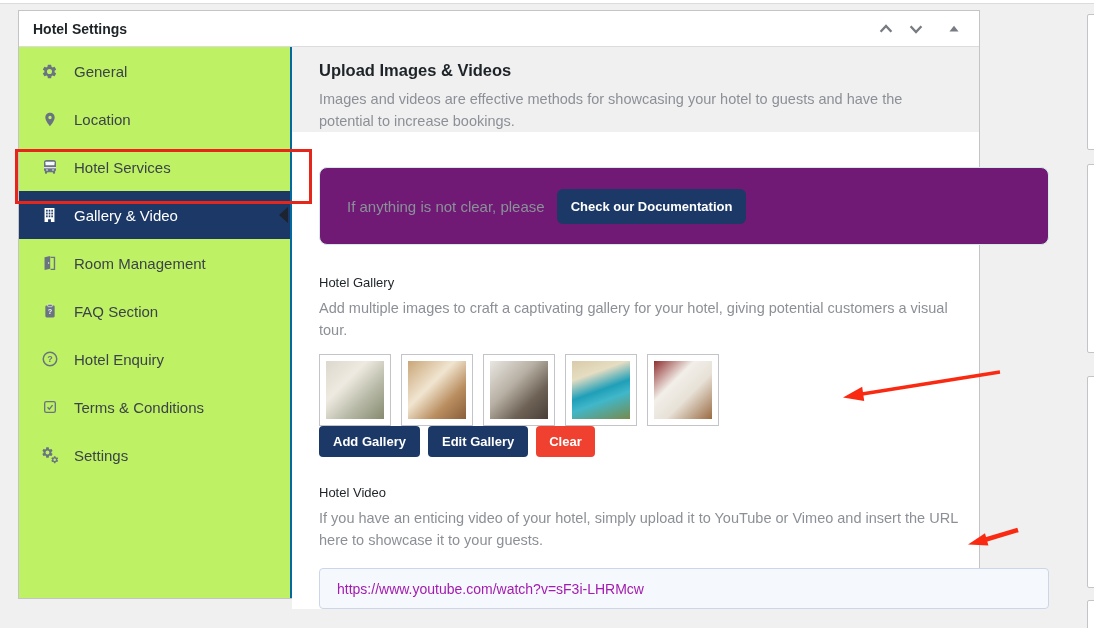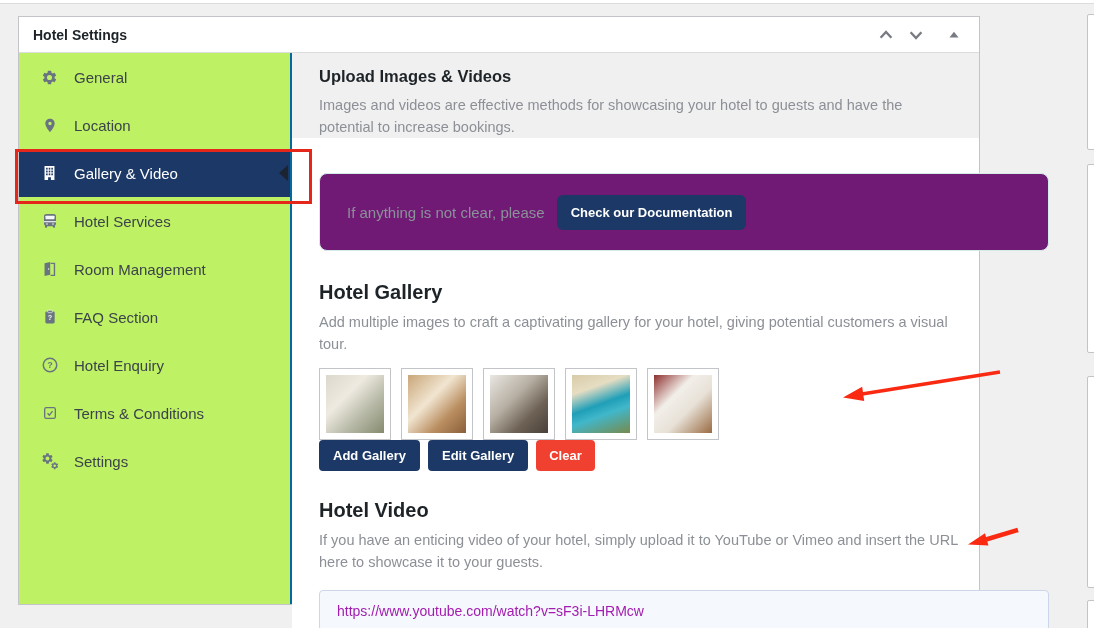--- a/index.html
+++ b/index.html
@@ -2,21 +2,21 @@
 <html><head>
 <meta charset="utf-8">
 <style>
   * { margin:0; padding:0; box-sizing:border-box; }
   html,body { width:1094px; height:628px; }
   body { font-family:"Liberation Sans", sans-serif; background:#f0f0f1; position:relative; overflow:hidden; }
 
   .top-strip { position:absolute; left:0; top:0; width:1094px; height:4px; background:#fff; border-bottom:1px solid #dcdcde; }
 
   
-  .postbox { position:absolute; left:18px; top:16px; width:962px; height:589px; background:#fff; border:1px solid #c3c4c7; }
+  .postbox { position:absolute; left:18px; top:10px; width:962px; height:589px; background:#fff; border:1px solid #c3c4c7; }
   .postbox-header { height:36px; display:flex; align-items:center; justify-content:space-between; padding:0 10px 0 14px; border-bottom:1px solid #dcdcde; background:#fff; }
   .postbox-title { font-size:14px; font-weight:bold; color:#1d2327; }
   .handle-actions { display:flex; align-items:center; }
   .handle-btn { width:30px; height:26px; display:flex; align-items:center; justify-content:center; background:none; border:none; cursor:pointer; }
   .handle-btn.toggle { margin-left:8px; }
 
   .postbox-body { display:flex; height:551px; }
 
   
   .sidebar { width:273px; background:#bef264; border-right:2px solid #0369a1; flex:none; }
@@ -31,21 +31,21 @@
   .content-header { background:#f0f0f1; height:88px; padding:14px 30px 0 27px; }
   .content-header h2 { font-size:16.5px; font-weight:bold; color:#1d2327; margin-bottom:8px; }
   .muted { font-size:14.5px; color:#8c9096; line-height:22px; }
   .content-scroll { flex:1; background:#fff; padding:35px 17px 0 27px; }
 
   .notice-box { width:730px; height:78px; background:#701a75; border:1px solid #d4ebe8; border-radius:8px; display:flex; align-items:center; padding:0 27px; gap:12px; margin-bottom:30px; }
   .notice-text { font-size:15px; color:#8a9199; }
   .btn { border:none; cursor:pointer; color:#fff; font-weight:bold; font-family:"Liberation Sans",sans-serif; border-radius:4px; font-size:13px; }
   .btn-doc { background:#1b3866; padding:10px 14px; border-radius:6px; }
 
-  .section-title { font-size:20px; font-weight:bold; color:#1d2327; margin-bottom:7px; }
+  .section-title { font-size:13px; font-weight:normal; color:#1d2327; margin-bottom:7px; }
   .section-desc { margin-bottom:13px; max-width:720px; }
 
   .thumbs { display:flex; gap:10px; }
   .thumb { width:72px; height:72px; background:#fff; border:1px solid #c3c4c7; padding:6px; cursor:pointer; }
   .thumb-img { width:100%; height:100%; }
 
   .gallery-buttons { display:flex; gap:8px; }
   .btn-navy { background:#1b3866; padding:8px 14px; }
   .btn-red  { background:#f04130; padding:8px 13px; }
 
@@ -104,20 +104,33 @@
         <span>General</span>
       </div>
 
       <div class="sidebar-item">
         <span class="icon">
           <svg width="16" height="17" viewBox="0 0 24 24">
               <path fill="#697480" d="M12 2C8.13 2 5 5.13 5 9c0 5.25 7 13 7 13s7-7.75 7-13c0-3.87-3.13-7-7-7zm0 9.5A2.5 2.5 0 1 1 12 6.5a2.5 2.5 0 0 1 0 5z"></path>
             </svg>
         </span>
         <span>Location</span>
+      </div>
+
+      <div class="sidebar-item">
+        <span class="icon">
+          <svg width="18" height="18" viewBox="0 0 24 24">
+            <path fill="#697480" d="M4 5.5C4 3.6 5.6 2.5 7.5 2.5h9c1.9 0 3.5 1.1 3.5 3v10c0 .9-.5 1.7-1.2 2.1v1.9c0 .8-.7 1.5-1.5 1.5s-1.5-.7-1.5-1.5V19H8.2v.5c0 .8-.7 1.5-1.5 1.5s-1.5-.7-1.5-1.5v-1.9C4.5 17.2 4 16.4 4 15.5v-10z"></path>
+            <rect x="6" y="5" width="12" height="4.6" rx="0.8" fill="#f6f7f7"></rect>
+            <rect x="4" y="12.2" width="16" height="1.5" fill="#f6f7f7"></rect>
+            <circle cx="8" cy="16" r="1.1" fill="#f6f7f7"></circle>
+              <circle cx="16" cy="16" r="1.1" fill="#f6f7f7"></circle>
+          </svg>
+        </span>
+        <span>Hotel Services</span>
       </div>
 
       <div class="sidebar-item active">
         <span class="icon">
           <svg width="17" height="18" viewBox="0 0 24 24">
             <path fill="#ffffff" d="M5 22V2h14v20h-5v-4h-4v4H5z"></path>
             <g fill="#1b3866">
               <rect x="7.2" y="4.6" width="2.2" height="2.6"></rect>
                 <rect x="10.9" y="4.6" width="2.2" height="2.6"></rect>
                 <rect x="14.6" y="4.6" width="2.2" height="2.6"></rect>
@@ -128,33 +141,20 @@
                 <rect x="10.9" y="12.6" width="2.2" height="2.6"></rect>
                 <rect x="14.6" y="12.6" width="2.2" height="2.6"></rect>
             </g>
           </svg>
         </span>
         <span>Gallery &amp; Video</span>
       </div>
 
       <div class="sidebar-item">
         <span class="icon">
-          <svg width="18" height="18" viewBox="0 0 24 24">
-            <path fill="#697480" d="M4 5.5C4 3.6 5.6 2.5 7.5 2.5h9c1.9 0 3.5 1.1 3.5 3v10c0 .9-.5 1.7-1.2 2.1v1.9c0 .8-.7 1.5-1.5 1.5s-1.5-.7-1.5-1.5V19H8.2v.5c0 .8-.7 1.5-1.5 1.5s-1.5-.7-1.5-1.5v-1.9C4.5 17.2 4 16.4 4 15.5v-10z"></path>
-            <rect x="6" y="5" width="12" height="4.6" rx="0.8" fill="#f6f7f7"></rect>
-            <rect x="4" y="12.2" width="16" height="1.5" fill="#f6f7f7"></rect>
-            <circle cx="8" cy="16" r="1.1" fill="#f6f7f7"></circle>
-              <circle cx="16" cy="16" r="1.1" fill="#f6f7f7"></circle>
-          </svg>
-        </span>
-        <span>Hotel Services</span>
-      </div>
-
-      <div class="sidebar-item">
-        <span class="icon">
           <svg width="17" height="18" viewBox="0 0 24 24">
             <path fill="none" stroke="#697480" stroke-width="2" d="M13.5 4h5.5v17h-5.5"></path>
             <path fill="#697480" d="M13 2L5 3.8V22l8-1.8V2z"></path>
             <circle cx="10.8" cy="12" r="1" fill="#f6f7f7"></circle>
           </svg>
         </span>
         <span>Room Management</span>
       </div>
 
       <div class="sidebar-item">

